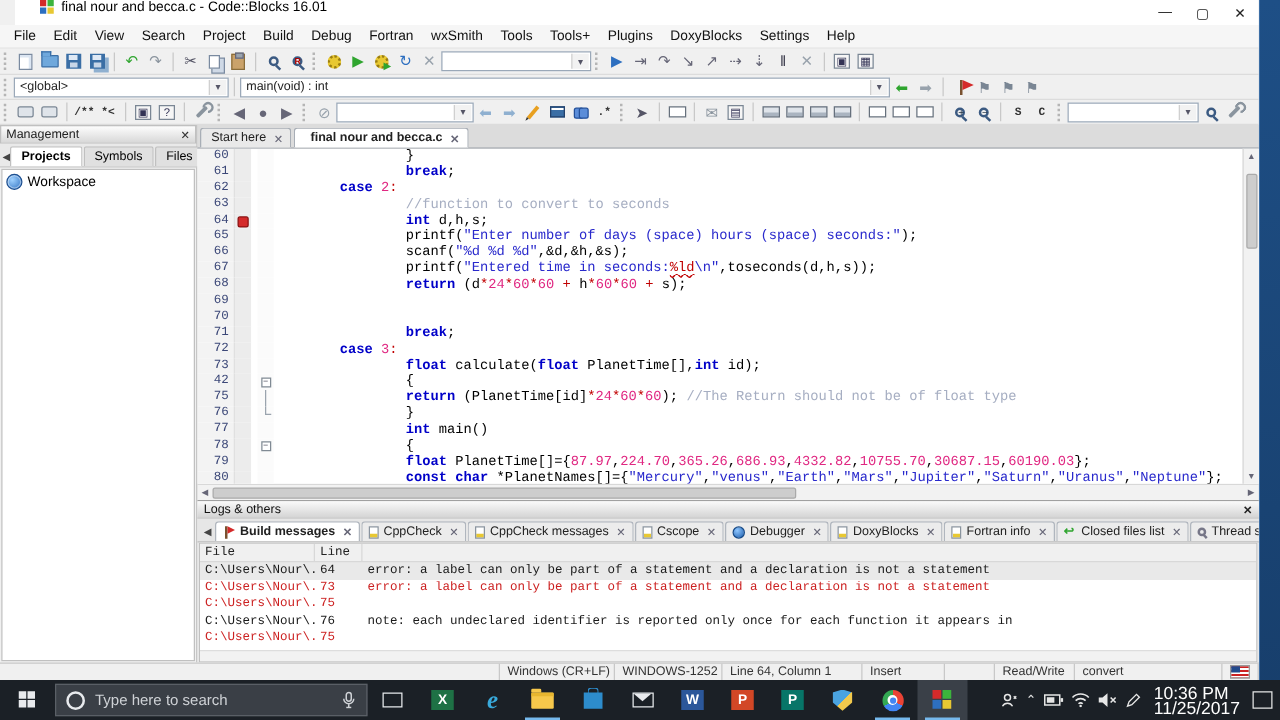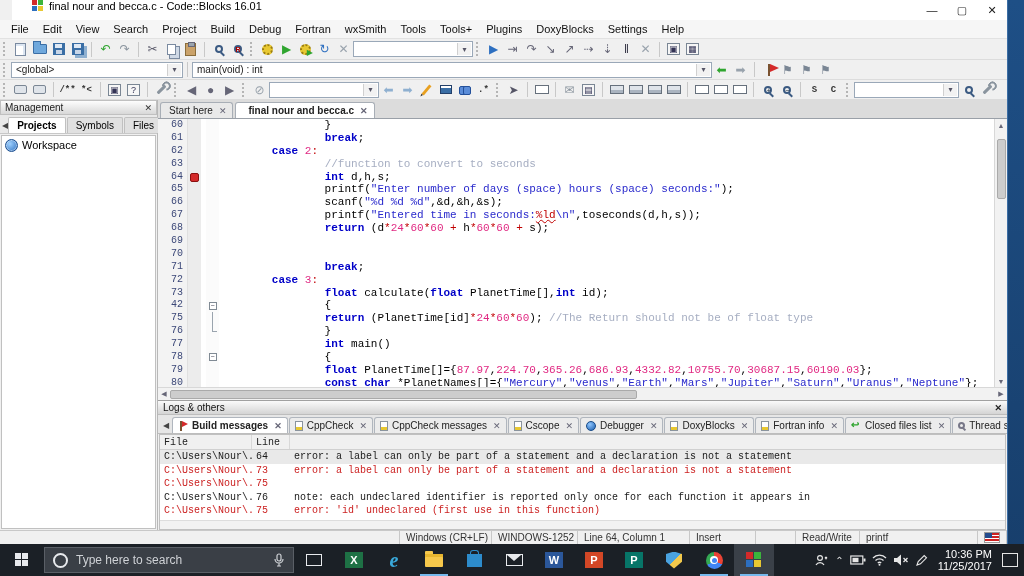--- a/index.html
+++ b/index.html
@@ -163,21 +163,21 @@
   .pub{width:18px;height:16px;background:#077568;color:#fff;font-weight:bold;font-size:11px;display:flex;align-items:center;justify-content:center}
   .def{width:16px;height:17px;background:linear-gradient(135deg,#4aa3e0 50%,#f2c94c 50%);clip-path:polygon(50% 0,100% 15%,100% 60%,50% 100%,0 60%,0 15%)}
   .chrome{width:17px;height:17px;border-radius:50%;background:conic-gradient(#ea4335 0 33%,#4285f4 33% 66%,#34a853 66% 100%);position:relative}
   .chrome::before{content:"";position:absolute;left:4.5px;top:4.5px;width:8px;height:8px;background:#fff;border-radius:50%}
   .chrome::after{content:"";position:absolute;left:6px;top:6px;width:5px;height:5px;background:#4285f4;border-radius:50%}
   .cbgrid2{width:16px;height:16px;display:grid;grid-template-columns:7px 7px;grid-template-rows:7px 7px;gap:1px}
   .cbgrid2 i:nth-child(1){background:#d42a2a}.cbgrid2 i:nth-child(2){background:#3cb43c}
   .cbgrid2 i:nth-child(3){background:#2d6fc0}.cbgrid2 i:nth-child(4){background:#e8c832}
   #tray { margin-left:auto; display:flex; align-items:center; gap:6px; padding-right:6px; color:#e6e6e6; }
   #tray svg{display:block}
-  #clock { text-align:right; font-size:11px; line-height:12px; color:#fff; padding:0 4px; }
+  #clock { text-align:left; font-size:14px; line-height:12px; color:#fff; padding:0 4px; }
   .ac{width:16px;height:14px;border:1.5px solid #e6e6e6;position:relative}
   .chev{font-size:10px;color:#e6e6e6}
 </style>
 </head>
 <body>
 
 <div id="desktop">
   <div id="win">
 
     <div id="titlebar">
@@ -603,38 +603,37 @@
                   <div class="cline">75</div>
                 </div>
                 <div class="row blk">
                   <div class="cfile">C:\Users\Nour\...</div>
                   <div class="cline">76</div>
                   <div class="cmsg">note: each undeclared identifier is reported only once for each function it appears in</div>
                 </div>
                 <div class="row err">
                   <div class="cfile">C:\Users\Nour\...</div>
                   <div class="cline">75</div>
-                  <div class="cmsg">error: 'id' undeclared (first use in this function)</div>
                 </div>
               </div>
             <div id="logbottom"></div>
           </div>
         </div>
       </div>
     </div>
 
     <div id="statusbar">
         <div class="seg fill"></div>
         <div class="seg" style="width: 92px;">Windows (CR+LF)</div>
         <div class="seg" style="width: 86px;">WINDOWS-1252</div>
         <div class="seg" style="width: 112px;">Line 64, Column 1</div>
         <div class="seg" style="width: 66px;">Insert</div>
         <div class="seg" style="width: 40px;"></div>
         <div class="seg" style="width: 64px;">Read/Write</div>
-        <div class="seg" style="width: 118px;">printf</div>
+        <div class="seg" style="width: 118px;">convert</div>
         <div class="seg">
           <span class="usflag"></span>
         </div>
       </div>
   </div>
 
   <div id="taskbar">
     <div id="startbtn">
         <span class="winlogo">
           <i></i>

